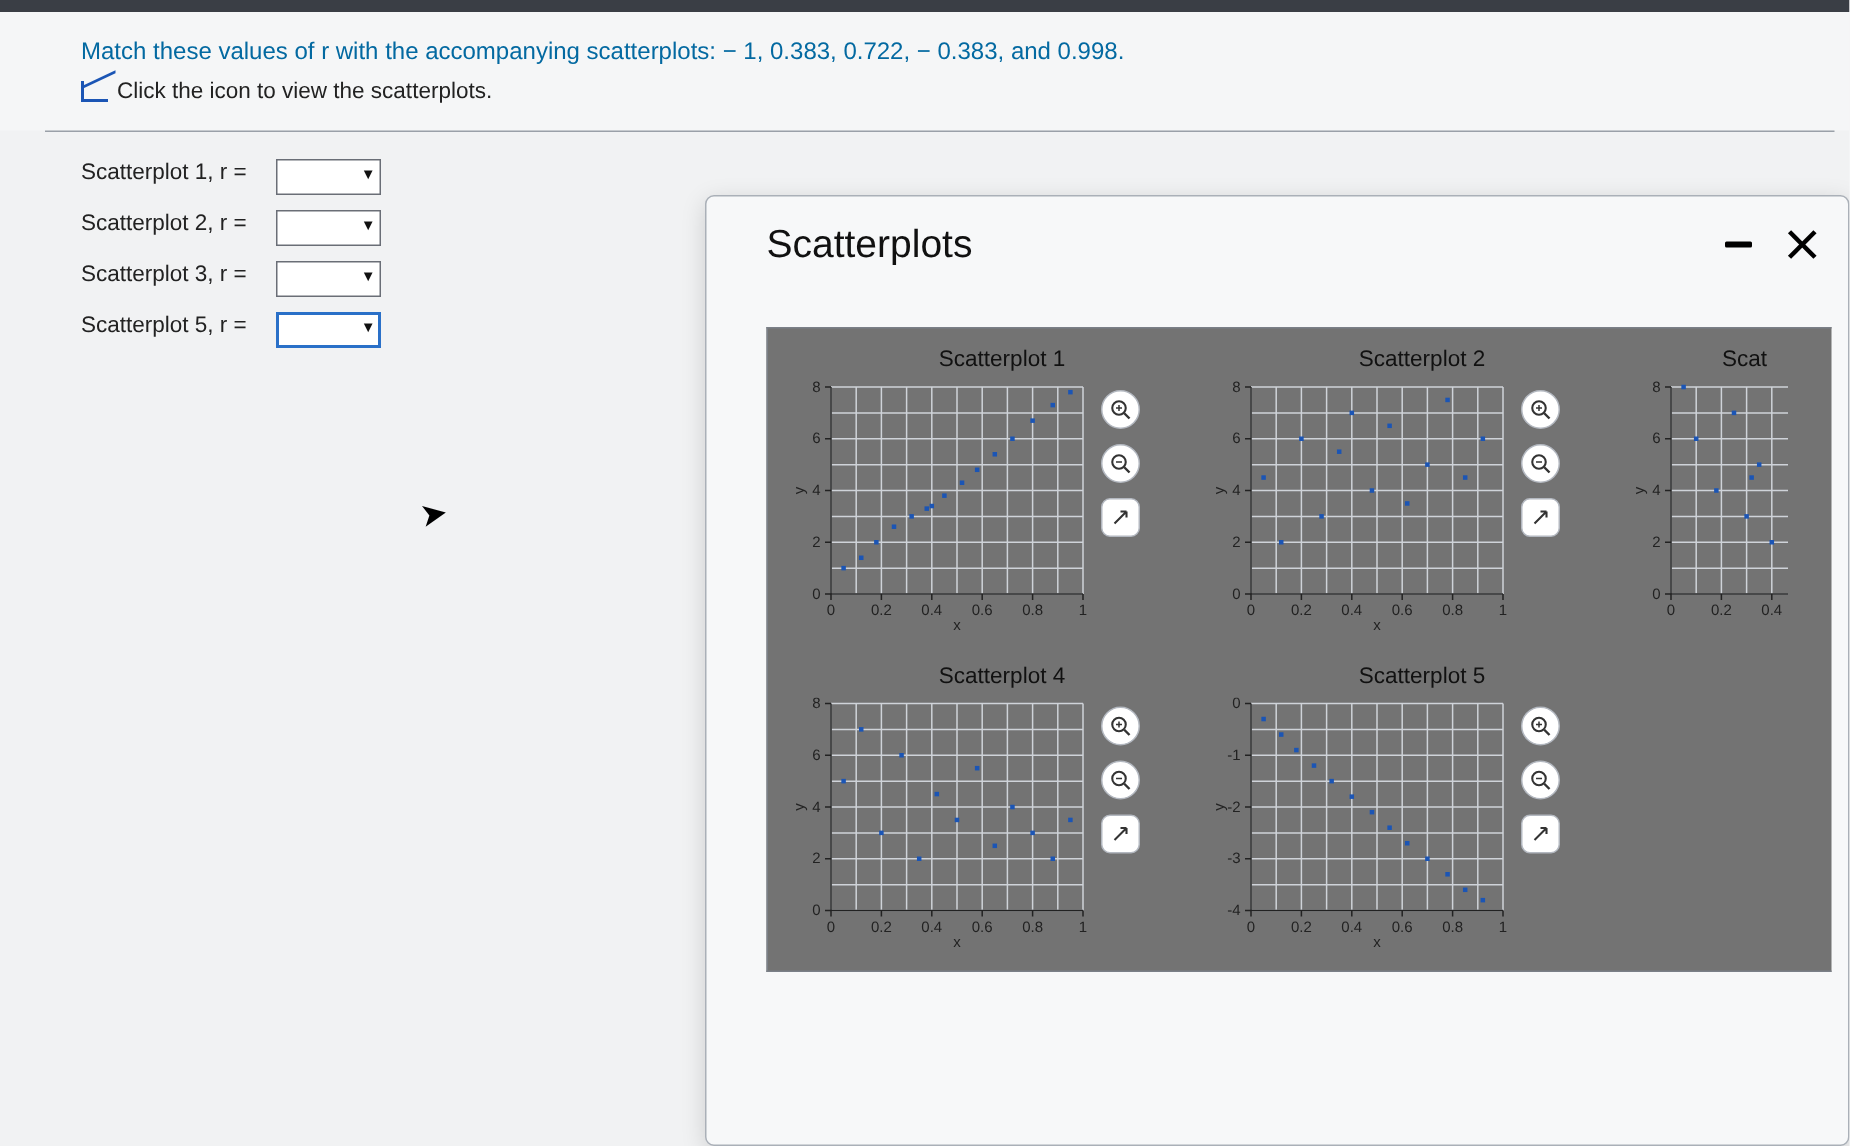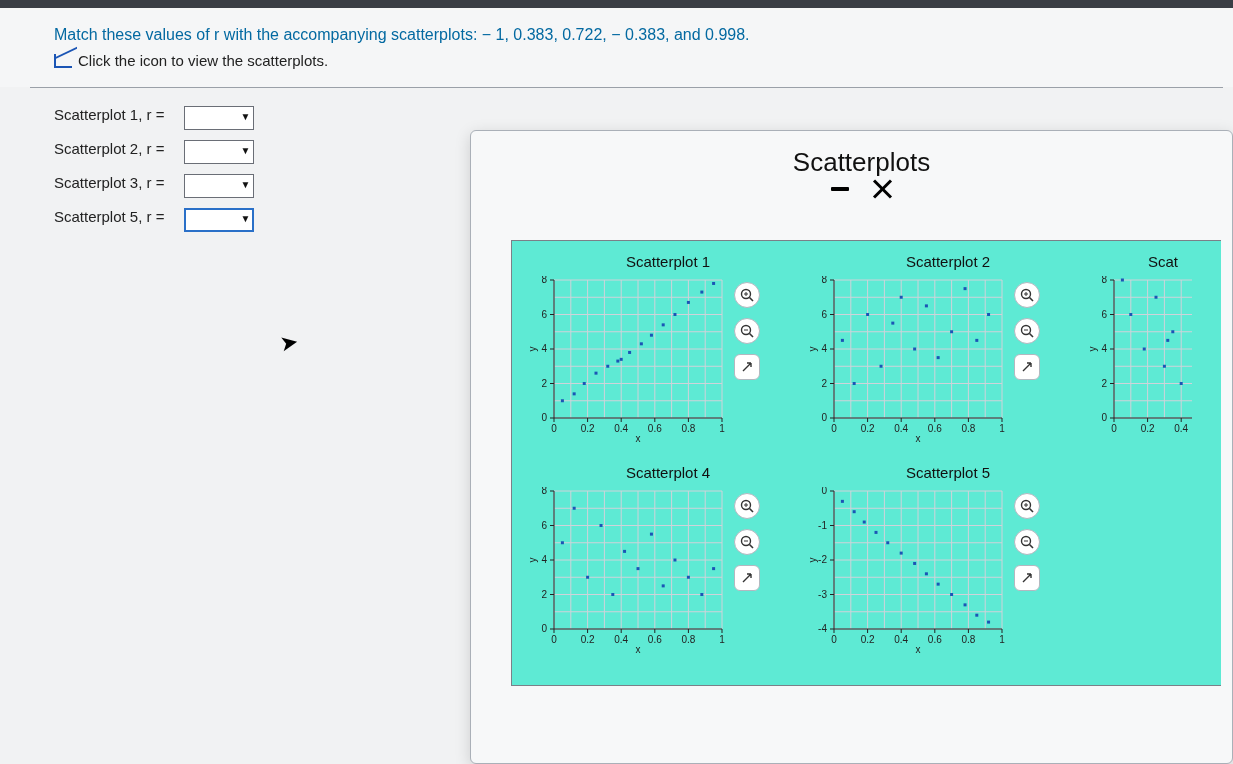--- a/index.html
+++ b/index.html
@@ -94,43 +94,42 @@
     height: 634px;
     background: #f7f8f9;
     border: 1px solid #aab0b8;
     border-radius: 6px;
     box-shadow: 0 4px 16px rgba(0,0,0,0.15);
     overflow: hidden;
   }
   .panel-header {
     display: flex; align-items: center; justify-content: space-between;
     padding: 16px 20px 10px 40px;
-    flex-direction: column;
   }
   .panel-title { font-size: 26px; font-weight: 400; color: #111; }
   .panel-ctrls { display: flex; gap: 22px; align-items: center; }
   .min-icon { width: 18px; height: 4px; background: #000; border-radius: 1px; }
   .close-icon {
     width: 22px; height: 22px; position: relative;
   }
   .close-icon::before, .close-icon::after {
     content: ""; position: absolute; left: 10px; top: -1px;
     width: 3px; height: 24px; background: #000;
   }
   .close-icon::before { transform: rotate(45deg); }
   .close-icon::after  { transform: rotate(-45deg); }
 
   .plots-box {
     margin: 30px 0 4px 40px;
     border: 1px solid #7b8088;
     border-right: none;
-    padding: 12px 0 28px 16px;
+    padding: 12px 0 12px 16px;
     width: 710px;
     overflow: hidden;
-    background: #5eead4;
+    background: #737373;
   }
   .plots-grid {
     display: grid;
     grid-template-columns: 280px 280px 150px;
     grid-template-rows: auto auto;
     row-gap: 18px;
   }
   .plot-cell { position: relative; }
   .plot-title {
     text-align: center; font-size: 15px; margin-bottom: 6px; color: #111;

